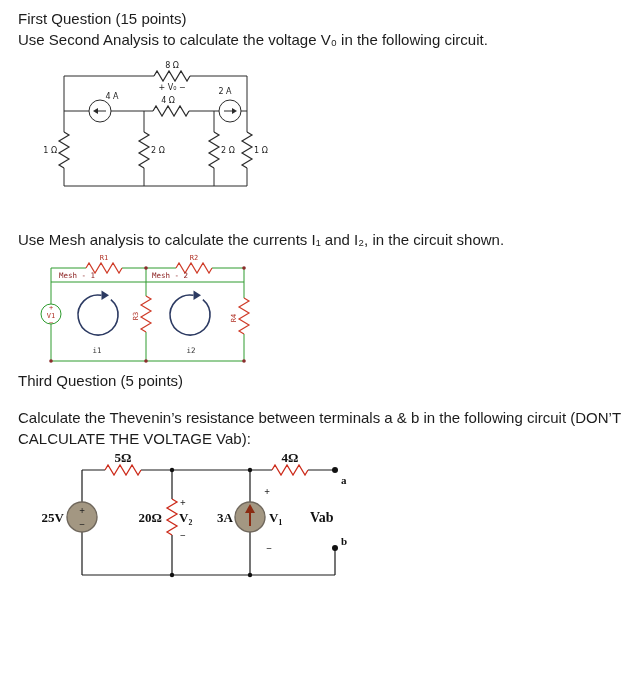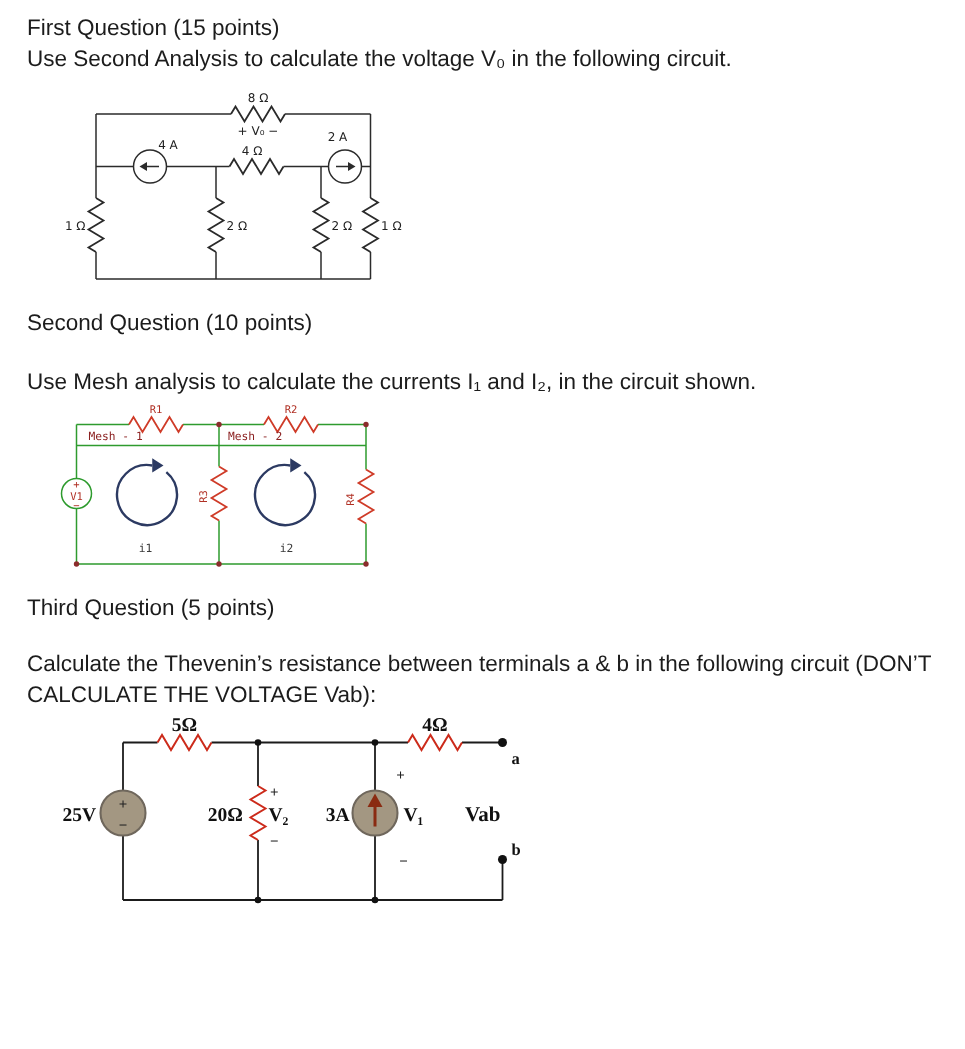--- a/index.html
+++ b/index.html
@@ -5,24 +5,24 @@
   html,body{margin:0;padding:0;}
   body{
     width:643px;height:699px;overflow:hidden;background:#ffffff;
     font-family:"Liberation Sans","DejaVu Sans",sans-serif;color:#1c1c1c;
   }
   .doc{padding:6px 0 0 18px;}
   .t{font-size:15px;line-height:21px;margin:0;white-space:nowrap;}
   #q1-title{margin-top:2px;}
   #q1-circuit{display:block;margin:8px 0 0 26px;}
   #q2-title{margin-top:12px;}
-  #q2-prompt{margin-top:18px;}
+  #q2-prompt{margin-top:36px;}
   #q2-given-v{margin-top:16px;}
   #q2-circuit{display:block;margin:2px 0 0 16px;}
-  #q3-title{margin-top:10px;}
+  #q3-title{}
   #q3-prompt1{margin-top:16px;}
   #q3-circuit{display:block;margin:4px 0 0 18px;}
 
   .c1t{font:8px "DejaVu Sans",sans-serif;fill:#222;}
   .c2t{font:7.5px "DejaVu Sans Mono","Liberation Mono",monospace;fill:#8b2020;}
   .c2r{font:7px "DejaVu Sans Mono","Liberation Mono",monospace;fill:#b03024;}
   .c2i{font:7.5px "DejaVu Sans Mono","Liberation Mono",monospace;fill:#3a3a3a;}
   .c3t{font:bold 13px "Liberation Serif","DejaVu Serif",serif;fill:#101010;}
   .c3s{font:bold 11px "Liberation Serif","DejaVu Serif",serif;fill:#101010;}
   .c3b{font:bold 14px "Liberation Serif","DejaVu Serif",serif;fill:#101010;}
@@ -76,21 +76,20 @@
       <text x="68" y="41" text-anchor="middle">4 A</text>
       <text x="124" y="45" text-anchor="middle">4 Ω</text>
       <text x="181" y="36" text-anchor="middle">2 A</text>
       <text x="13" y="95" text-anchor="end">1 Ω</text>
       <text x="107" y="95">2 Ω</text>
       <text x="177" y="95">2 Ω</text>
       <text x="210" y="95">1 Ω</text>
     </g>
   </svg>
 
-  <p class="t" id="q2-title">Second Question (10 points)</p>
   <p class="t" id="q2-prompt">Use Mesh analysis to calculate the currents I₁ and I₂, in the circuit shown.</p>
 
   <svg id="q2-circuit" width="235" height="118" viewBox="0 0 235 118">
     <g stroke="#2e9b2e" stroke-width="1" fill="none">
       <path d="M17,16 H52 M88,16 H142 M178,16 H210 M17,30 H210 M17,16 V52 M17,72 V109 M112,16 V44 M112,80 V109 M210,16 V46 M210,82 V109 M17,109 H210"></path>
     </g>
     <g stroke="#cf3b28" stroke-width="1.2" fill="none">
       <use href="#rz" transform="translate(70,16)"></use>
       <use href="#rz" transform="translate(160,16)"></use>
       <use href="#rz" transform="translate(112,62) rotate(90)"></use>

